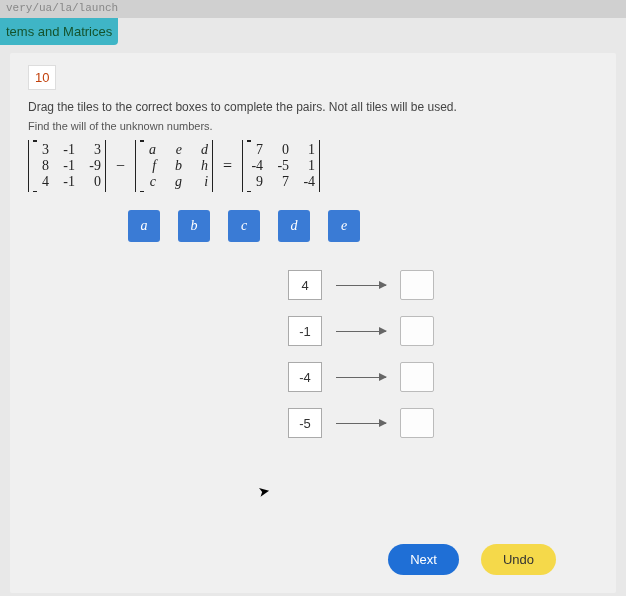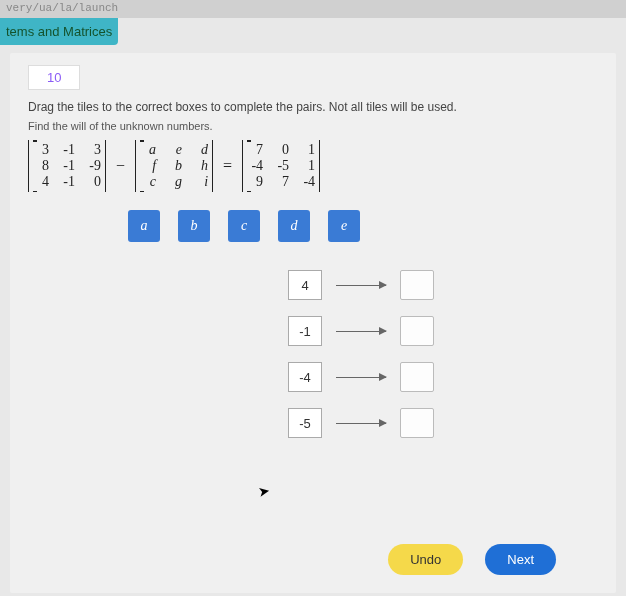--- a/index.html
+++ b/index.html
@@ -30,23 +30,23 @@
   background: #f0f0f0;
   margin: 8px 10px;
   padding: 12px 18px;
   border-radius: 2px;
   min-height: 540px;
   position: relative;
 }
 .qnum {
   background: #fff;
   display: inline-block;
-  padding: 4px 18px;
-  font-size: 13px;
-  color: #8b5cf6;
+  padding: 4px 6px;
+  font-size: 13px;
+  color: #c2410c;
   margin-bottom: 10px;
   border: 1px solid #ddd;
 }
 .instruction {
   font-size: 12px;
   color: #444;
   margin-bottom: 6px;
 }
 .subinstruction {
   font-size: 11px;
@@ -275,19 +275,19 @@
     <div class="pair-row">
       <div class="value-box">-5</div>
       <div class="arrow"></div>
       <div class="drop-box"></div>
     </div>
   </div>
 
   <div class="cursor">➤</div>
 
   <div class="actions">
+    <button class="btn btn-next">Next</button>
     <button class="btn btn-undo">Undo</button>
-    <button class="btn btn-next">Next</button>
   </div>
 </div>
 
 
 
 
 </body></html>

